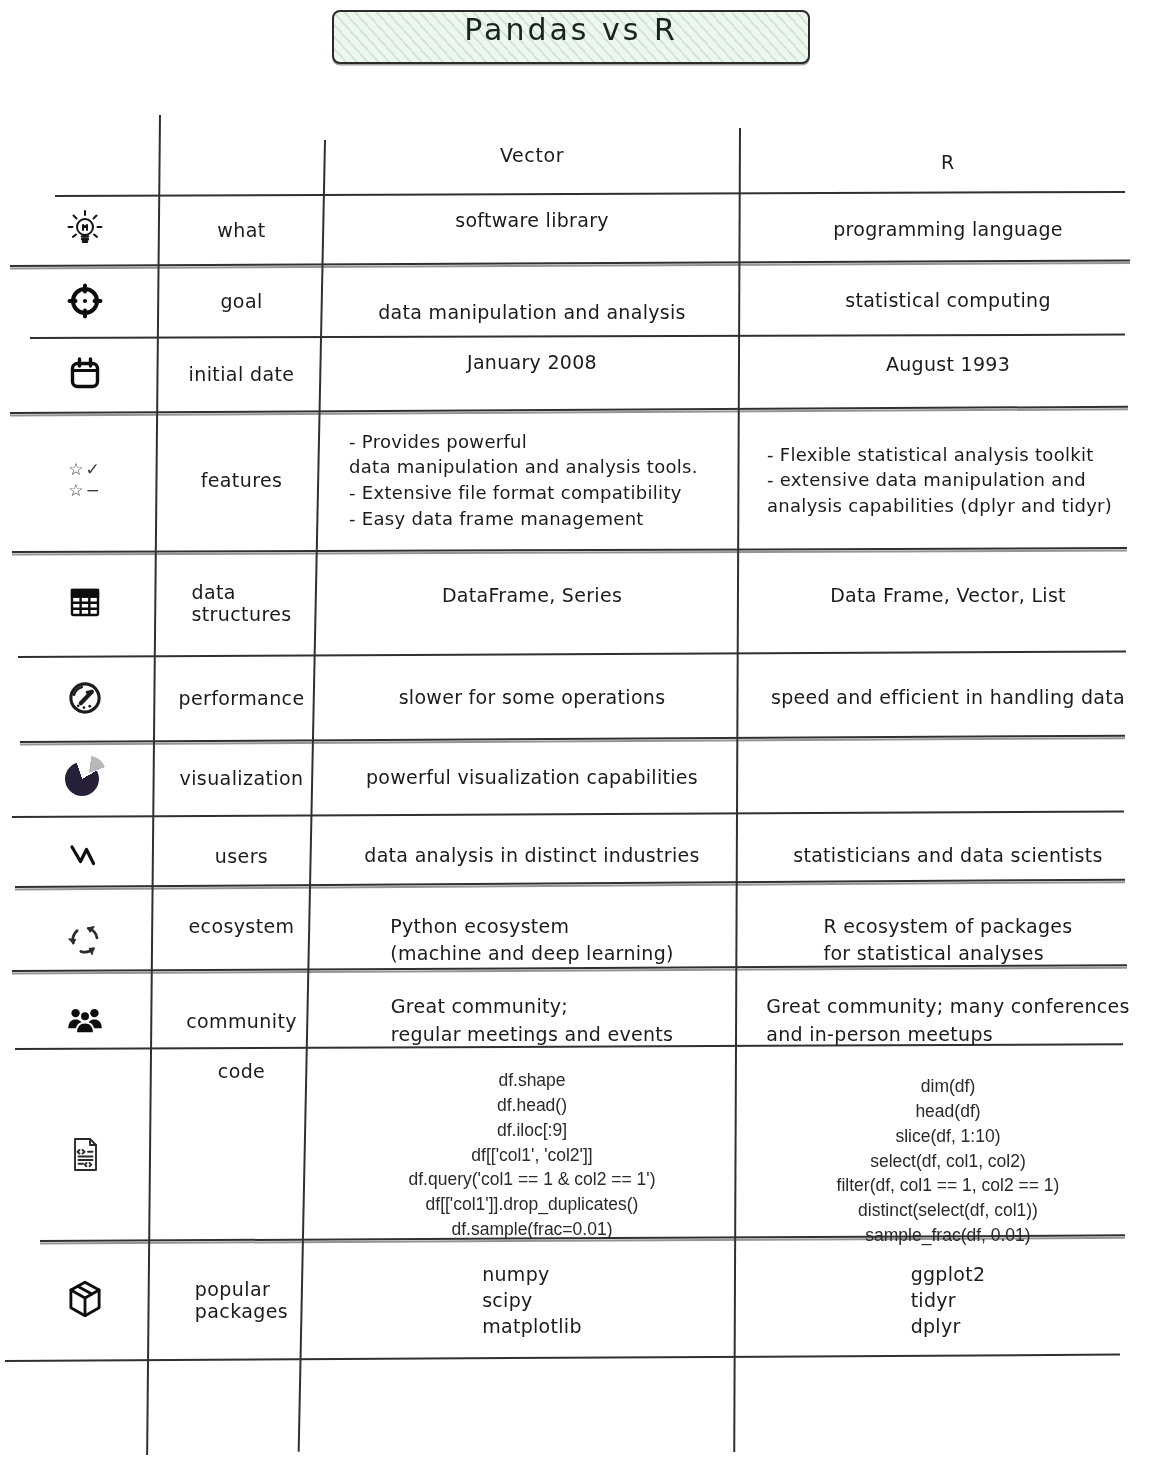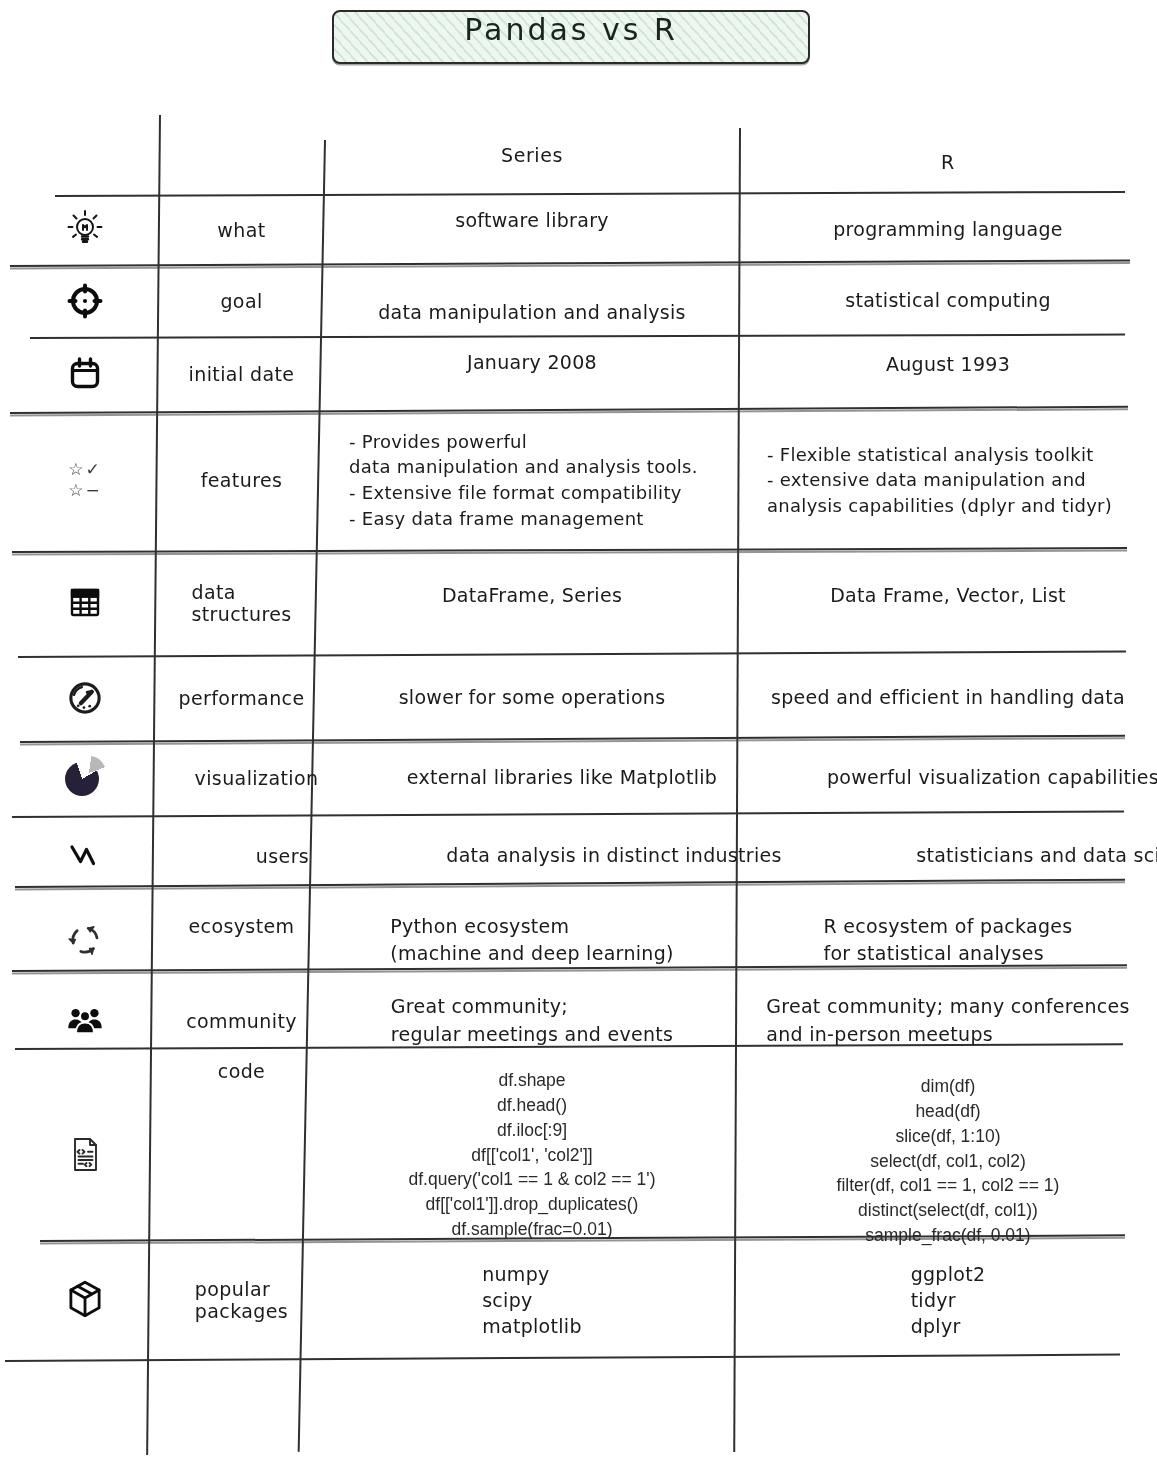--- a/index.html
+++ b/index.html
@@ -72,21 +72,21 @@
     <div class="sep" style="left:15px; top:1048px; width:1108px; transform:rotate(-0.24deg);"></div>
     <div class="sep double" style="left:40px; top:1240px; width:1085px; transform:rotate(-0.3deg);"></div>
     <div class="sep" style="left:5px;  top:1360px; width:1115px; transform:rotate(-0.33deg);"></div>
   </div>
 
   <div class="grid">
 
     <div class="row" style="height:80px;">
       <div class="cell icon-cell"></div>
       <div class="cell"></div>
-      <div class="cell hdr">Series</div>
+      <div class="cell hdr">Vector</div>
       <div class="cell hdr" style="padding-top:14px;">R</div>
     </div>
 
     <div class="row" style="height:70px;">
       <div class="cell icon-cell">
           <span>
         <svg class="ic" width="44" height="44" viewBox="0 0 44 44" fill="none" stroke="#141414" stroke-width="2" stroke-linecap="round">
           <circle cx="22" cy="19" r="8"></circle>
               <path d="M20 22 v-5 M24 22 v-5 M20 17 l2 2 2-2"></path>
           <path d="M19 28.5 h6 M19 31.2 h6 M20 33.8 h4" stroke-width="2.4"></path>
@@ -174,33 +174,32 @@
           <circle cx="21" cy="31.2" r="1.3" fill="#1c1c1c" stroke="none"></circle>
           <circle cx="26.5" cy="29.8" r="1.3" fill="#1c1c1c" stroke="none"></circle>
         </svg>
           </span>
         </div>
       <div class="cell label-cell">performance</div>
       <div class="cell val">slower for some operations</div>
       <div class="cell val">speed and efficient in handling data</div>
     </div>
 
-    <div class="row" style="height:75px;gap:15px;">
+    <div class="row" style="height:75px;">
       <div class="cell icon-cell">
           <span class="pie-wrap">
         <span class="pie-dark"></span>
             <span class="pie-lite"></span>
           </span>
         </div>
       <div class="cell label-cell">visualization</div>
-      <div class="cell val">external libraries like Matplotlib</div>
       <div class="cell val">powerful visualization capabilities</div>
     </div>
 
-    <div class="row" style="height:82px;gap:41px;">
+    <div class="row" style="height:82px;">
       <div class="cell icon-cell">
           <span>
         <svg class="ic" width="44" height="44" viewBox="0 0 44 44" fill="none" stroke="#0d0d0d" stroke-width="3.2" stroke-linecap="round" stroke-linejoin="round">
           <path d="M9 13 L17.5 27.5 L23.5 15.5 L30.5 29.5"></path>
         </svg>
           </span>
         </div>
       <div class="cell label-cell">users</div>
       <div class="cell val">data analysis in distinct industries</div>
       <div class="cell val">statisticians and data scientists</div>

